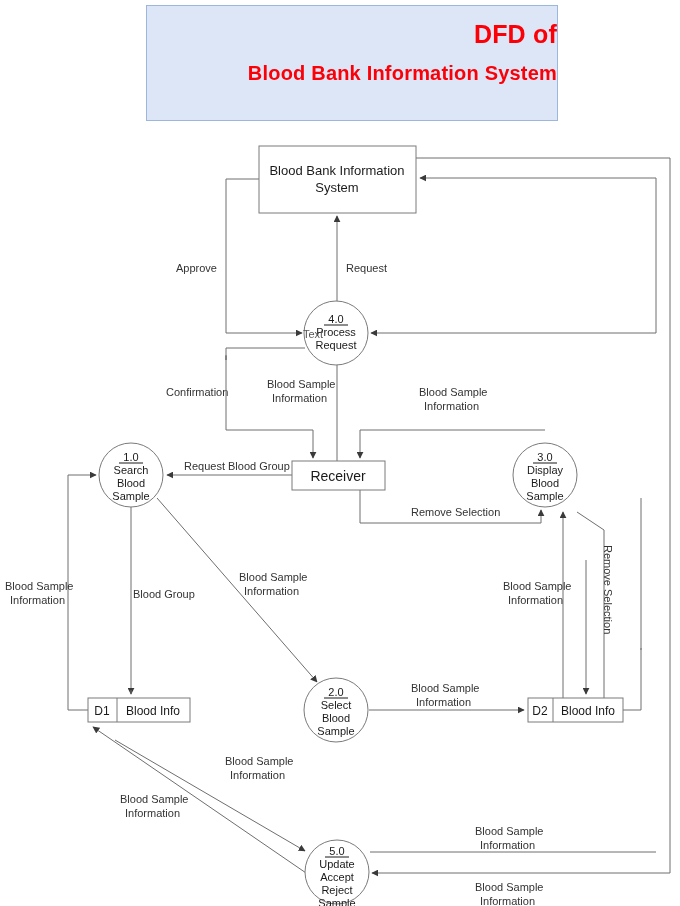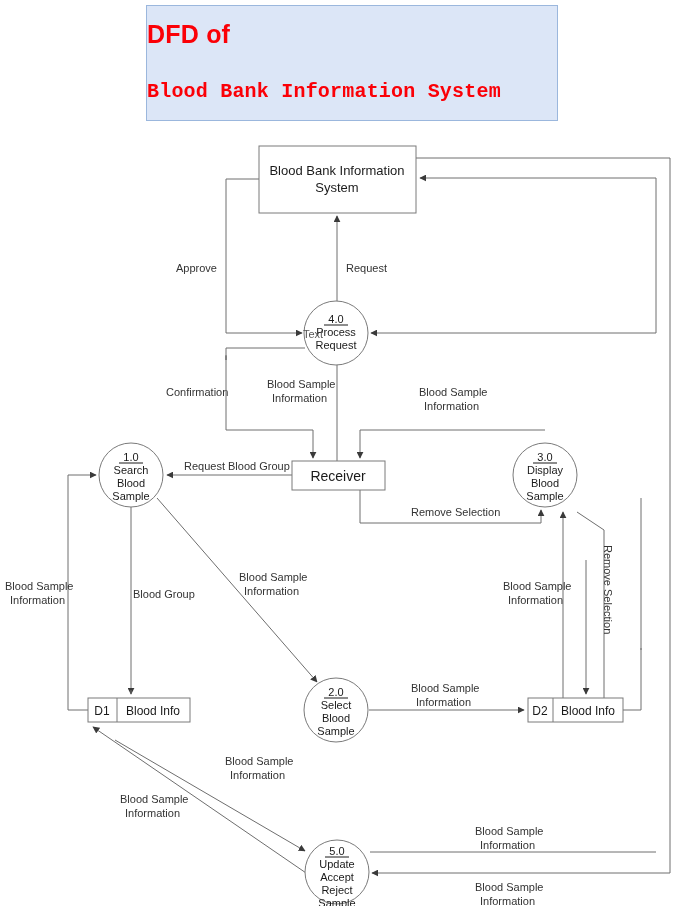--- a/index.html
+++ b/index.html
@@ -26,28 +26,28 @@
     top: 5px;
     width: 412px;
     height: 116px;
     background: #dce6f7;
     border: 1px solid #9bb7dd;
     box-sizing: border-box;
   }
   .title-line {
     position: absolute;
     width: 100%;
-    text-align: left;
+    text-align: right;
     color: #fb0007;
     font-weight: bold;
     font-family: "Liberation Sans", sans-serif;
     letter-spacing: 0.2px;
   }
   .title-line-1 { top: 14px; font-size: 25px; }
-  .title-line-2 { top: 74px; font-size: 20px; font-family: Liberation Mono, monospace; }
+  .title-line-2 { top: 56px; font-size: 20px; }
   svg text {
     fill: #333333;
     font-family: "Liberation Sans", sans-serif;
     font-size: 11px;
   }
   svg text.node-label {
     font-size: 11px;
     fill: #1a1a1a;
   }
   svg text.entity-label {

